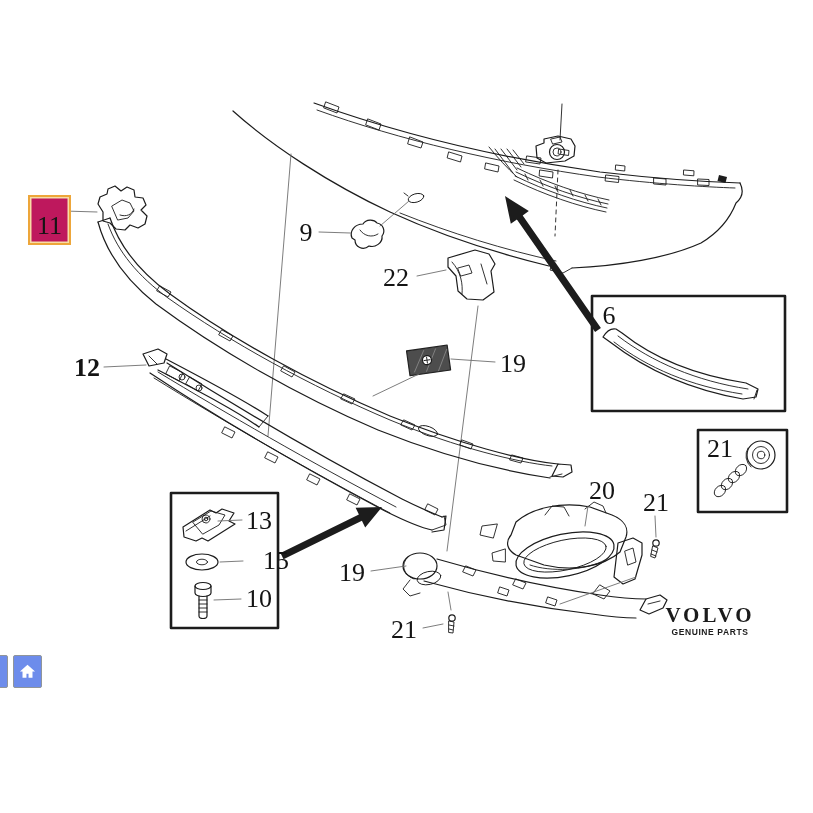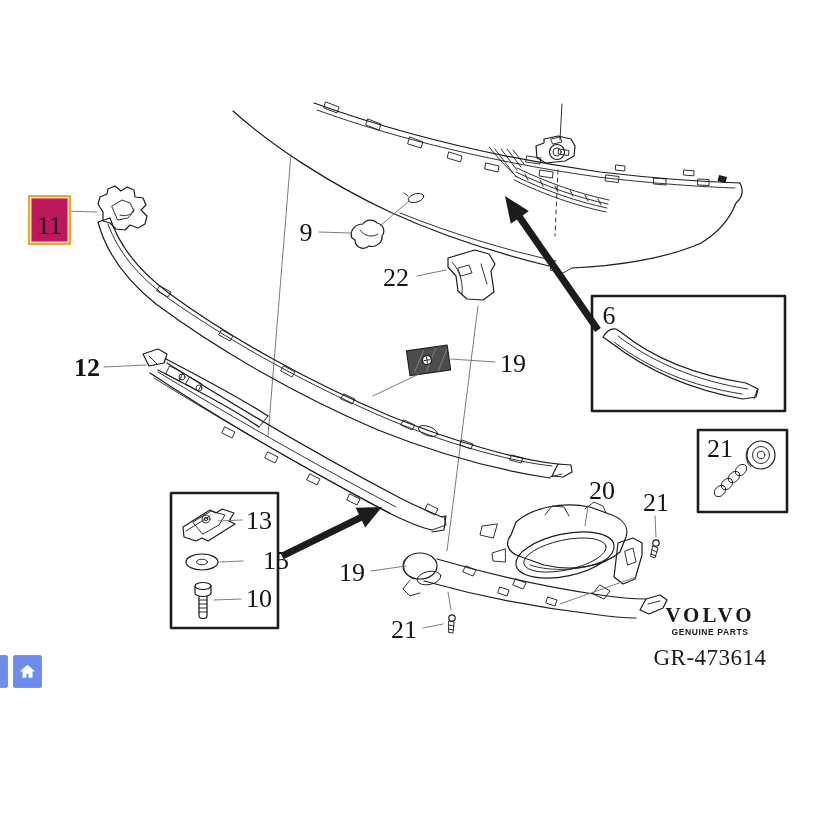--- a/index.html
+++ b/index.html
@@ -278,21 +278,20 @@
 <div class="callout" style="left:276px;top:561px;">15</div>
 <div class="callout" style="left:259px;top:599px;">10</div>
 <div class="callout" style="left:352px;top:573px;">19</div>
 <div class="callout" style="left:602px;top:491px;">20</div>
 <div class="callout" style="left:656px;top:503px;">21</div>
 <div class="callout" style="left:404px;top:630px;">21</div>
 
 <div class="brand">
   <div class="logo">VOLVO</div>
   <div class="tagline">GENUINE PARTS</div>
-  <div class="number">GR-473614</div>
 </div>
 
 <div class="nav-btn" id="btn-partial"></div>
 <div class="nav-btn" id="btn-home">
   <svg width="19" height="19" viewBox="0 0 24 24">
     <path d="M12 3.5 L2.5 12 h3.2 v8 h5 v-5.3 h2.6 V20 h5 v-8 h3.2 Z" fill="#ffffff"></path>
   </svg>
 </div>
 
 </div>

